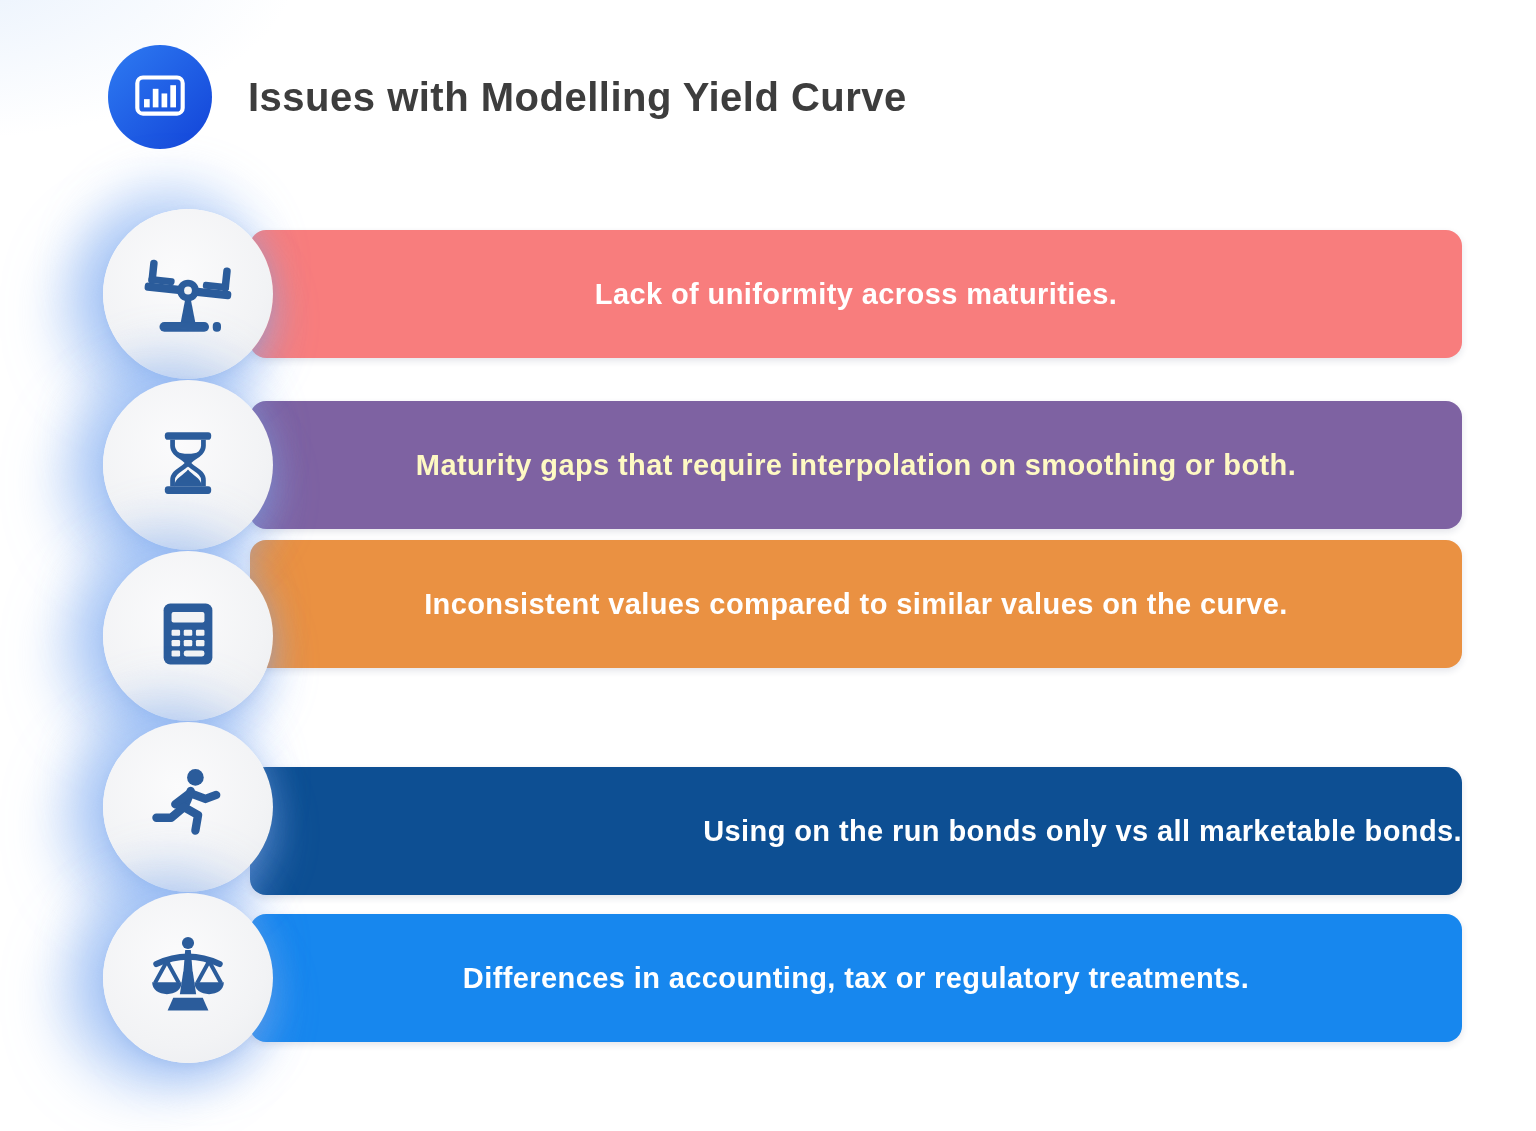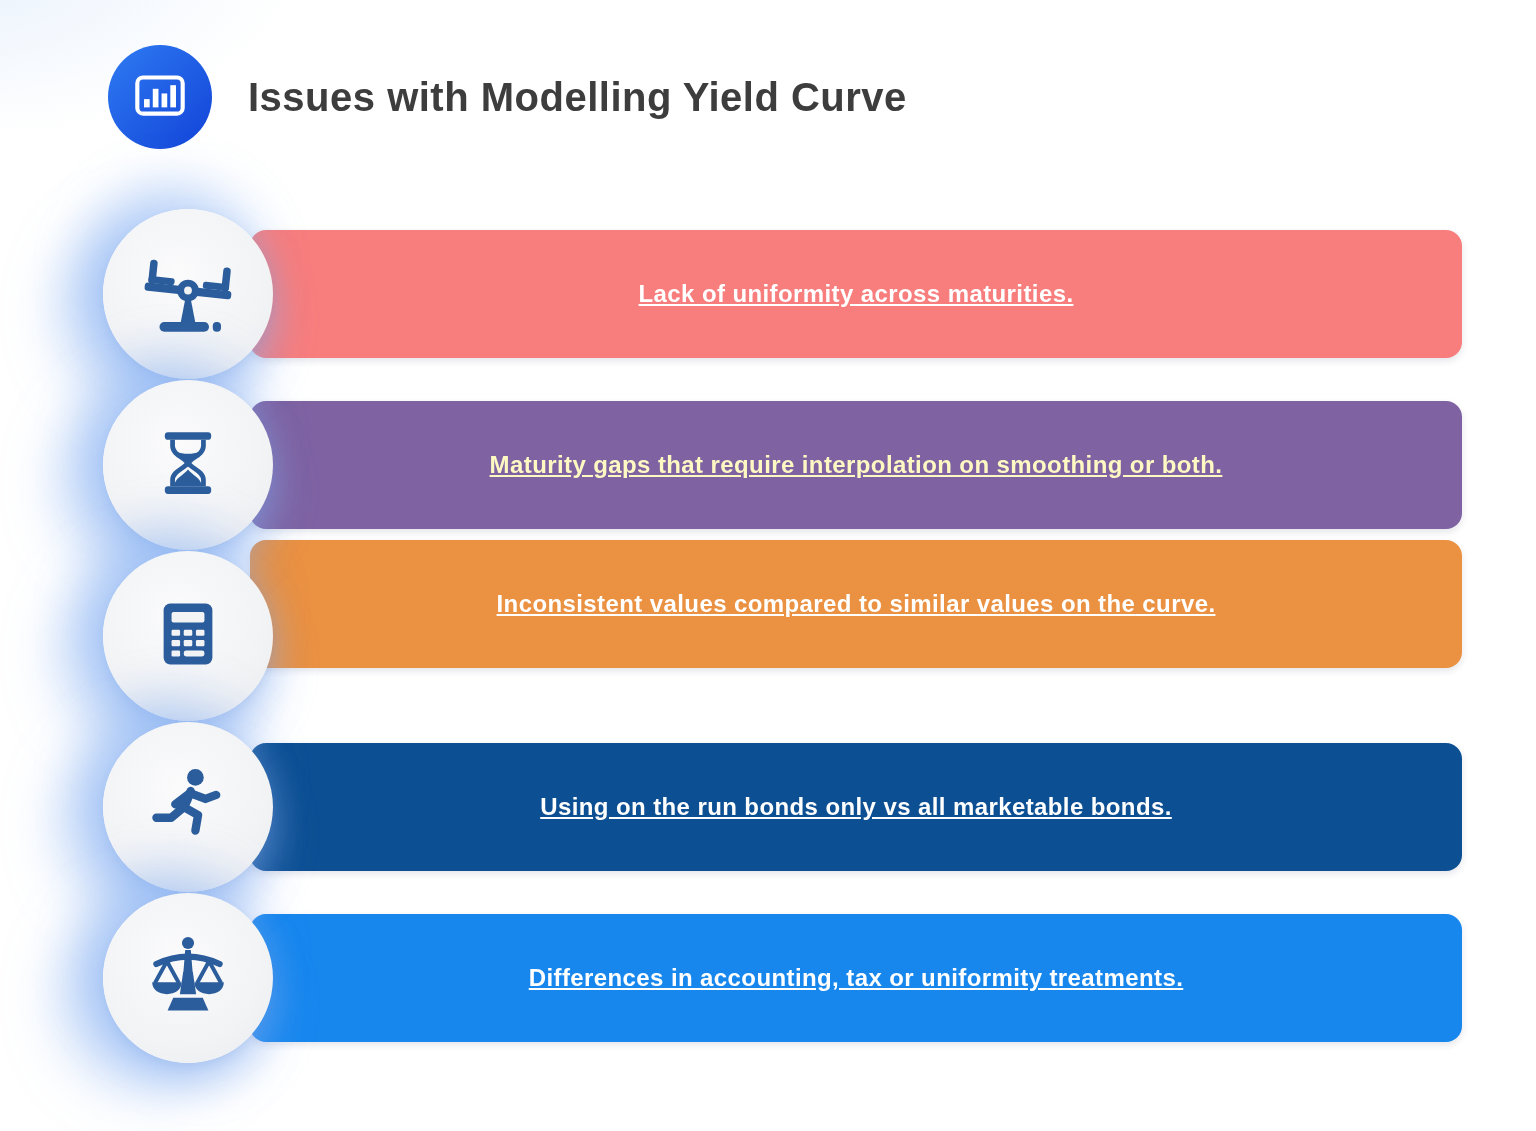--- a/index.html
+++ b/index.html
@@ -40,25 +40,24 @@
   .bar{
     position:absolute;
     left:250px;
     width:1212px; height:128px;
     border-radius:16px;
     display:flex; align-items:center; justify-content:center;
     box-shadow:0 3px 7px rgba(30,40,80,.12);
   }
   .bar-text{
     color:#ffffff;
-    font-size:24px;
+    font-size:29px;
     font-weight:bold;
     letter-spacing:.4px;
     white-space:nowrap;
-    text-decoration:underline;
   }
   .icon-circle{
     position:absolute;
     left:103px;
     width:170px; height:170px;
     border-radius:50%;
     display:flex; align-items:center; justify-content:center;
     background:radial-gradient(circle at 44% 38%, #fbfbfc 0%, #f2f3f5 62%, #e9ebef 100%);
     box-shadow:
       -34px 18px 55px 6px rgba(134,176,243,.55),
@@ -150,40 +149,40 @@
           <rect x="18.5" y="37" width="7" height="5" rx="1"></rect>
           <rect x="28.5" y="37" width="7" height="5" rx="1"></rect>
           <rect x="38.5" y="37" width="7" height="5" rx="1"></rect>
           <rect x="18.5" y="45.5" width="7" height="5" rx="1"></rect>
           <rect x="28.5" y="45.5" width="17" height="5" rx="2"></rect>
         </g>
       </svg>
     </span>
   </div>
 
-  <div class="bar" style="top: 743px; background: rgb(13, 79, 147);">
+  <div class="bar" style="top: 767px; background: rgb(13, 79, 147); justify-content: flex-end;">
     <span class="bar-text" style="color: rgb(255, 255, 255);">Using on the run bonds only vs all marketable bonds.</span>
   </div>
   <div class="icon-circle" style="top:722px;">
     <span>
       <svg class="svg-runner" viewBox="0 0 64 64" aria-hidden="true" style="color: rgb(43, 92, 155);">
         <circle cx="37.5" cy="11.5" r="6.2" fill="currentColor"></circle>
         <g fill="none" stroke="currentColor" stroke-width="6.2" stroke-linecap="round" stroke-linejoin="round">
           <path d="M34 21.5 C32.5 26.5 31.5 29.5 29 33.5"></path>
           <path d="M34.5 23.5 L45 27.5 L53 24.5"></path>
           <path d="M33 23.5 L22.5 31.5"></path>
           <path d="M29 33.5 L39.5 39.5 L37.5 51"></path>
           <path d="M29 33.5 L19.5 41.5 L8.5 41.5"></path>
         </g>
       </svg>
     </span>
   </div>
 
   <div class="bar" style="top: 914px; background: rgb(23, 135, 238);">
-    <span class="bar-text" style="color: rgb(255, 255, 255);">Differences in accounting, tax or uniformity treatments.</span>
+    <span class="bar-text" style="color: rgb(255, 255, 255);">Differences in accounting, tax or regulatory treatments.</span>
   </div>
   <div class="icon-circle" style="top:893px;">
     <span>
       <svg class="svg-scales" viewBox="0 0 64 64" aria-hidden="true" style="color: rgb(43, 92, 155);">
         <g fill="currentColor">
           <circle cx="32" cy="8.5" r="4.3"></circle>
           <path d="M30 13.5 h4 l1.3 16 h-6.6 z"></path>
           <path d="M28.6 29 h6.8 l2.4 16 h-11.6 z"></path>
           <path d="M21.5 47.5 h21 l4 9 h-29 z"></path>
           <circle cx="17" cy="21.5" r="2.4"></circle>

